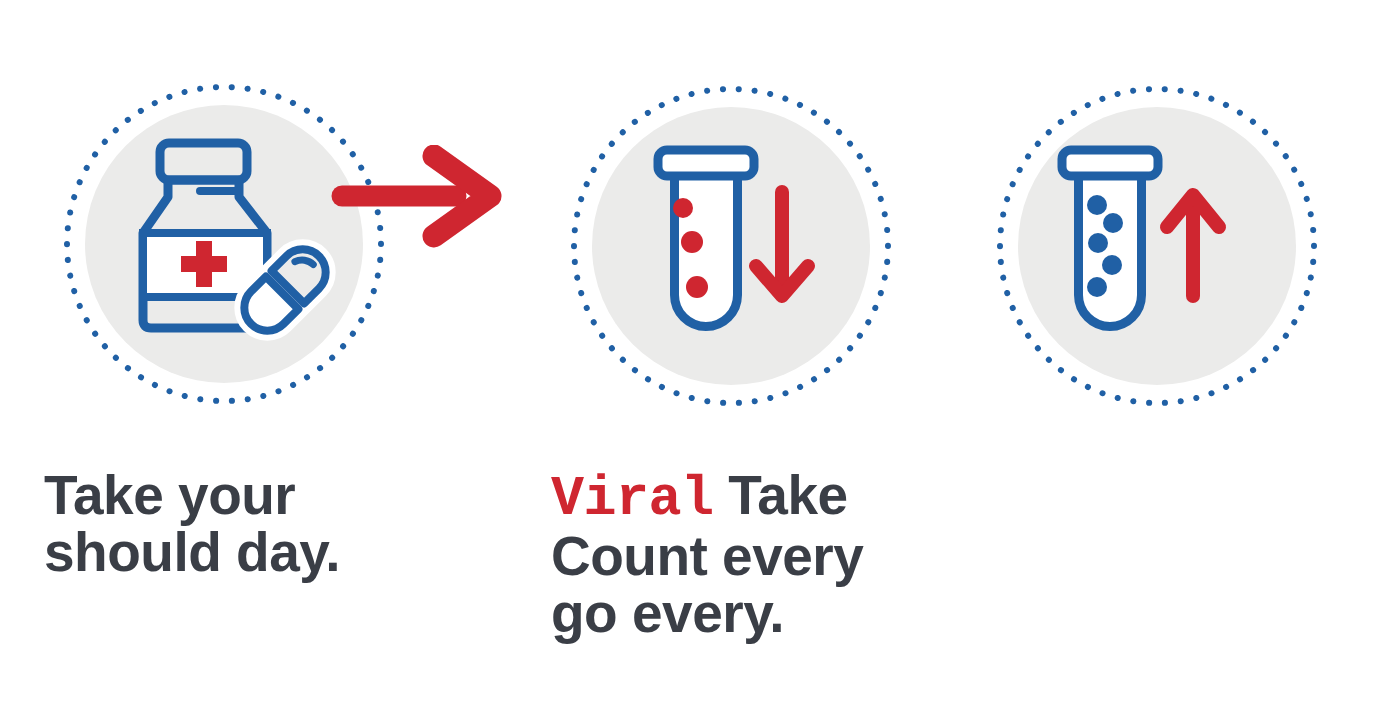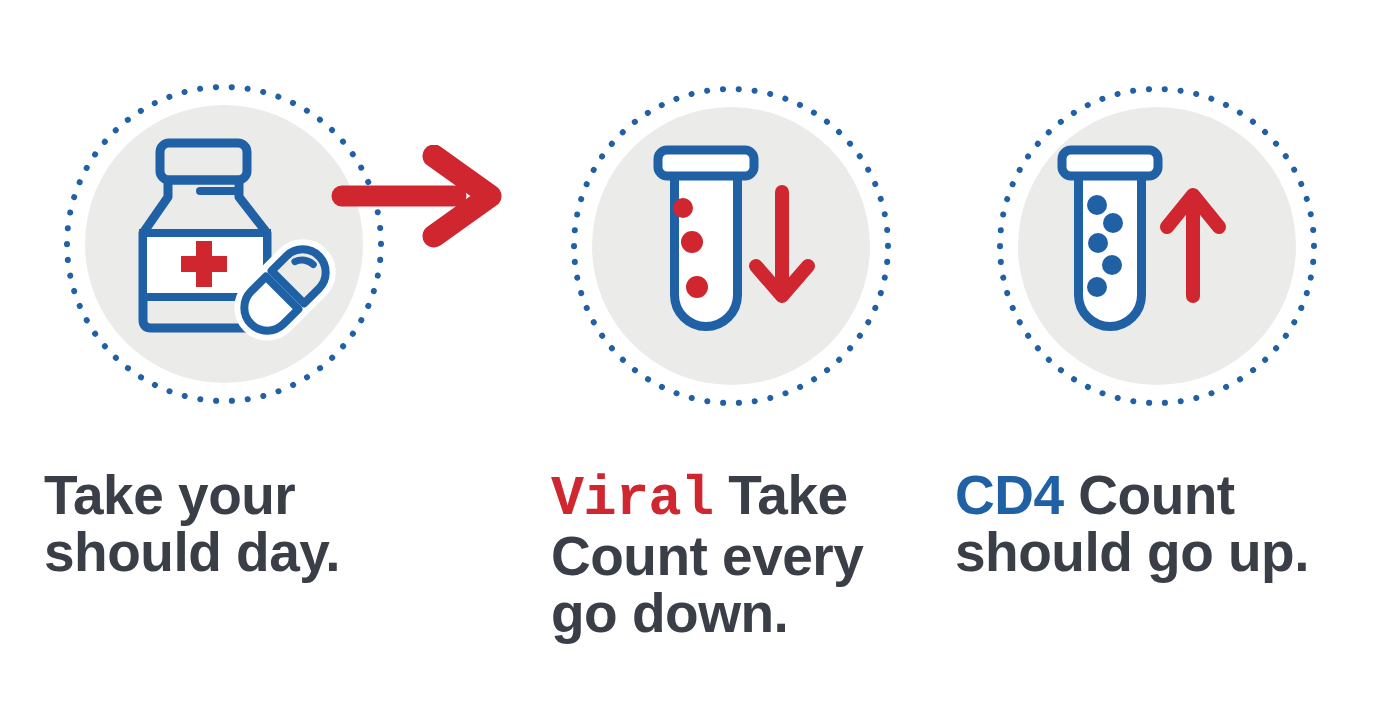--- a/index.html
+++ b/index.html
@@ -86,21 +86,17 @@
   </svg>
 
   <div class="caption" style="left:44px;width:360px;">
     <span class="caption-line">Take your</span>
     <span class="caption-line">should day.</span>
   </div>
 
   <div class="caption" style="left:551px;width:360px;">
     <span class="caption-line"><span class="accent-red">Viral</span><span> Take</span></span>
     <span class="caption-line">Count every</span>
-    <span class="caption-line">go down.</span>
+    <span class="caption-line">go every.</span>
   </div>
 
-  <div class="caption" style="left:955px;width:404px;">
-    <span class="caption-line"><span class="accent-blue">CD4</span><span> Count</span></span>
-    <span class="caption-line">should go up.</span>
-  </div>
 
 </div>
 
 </body></html>

